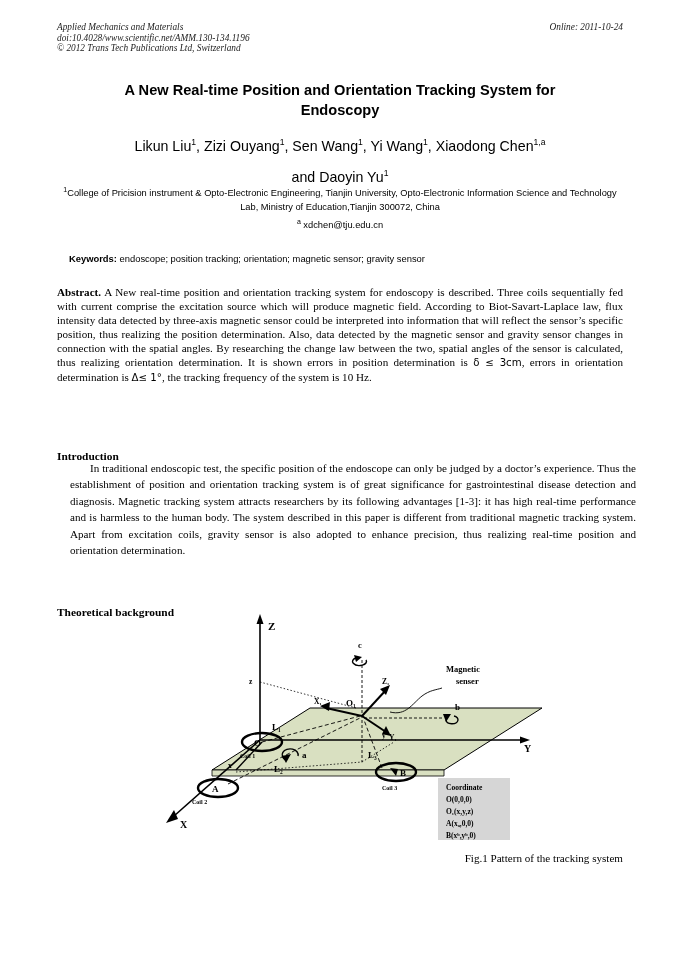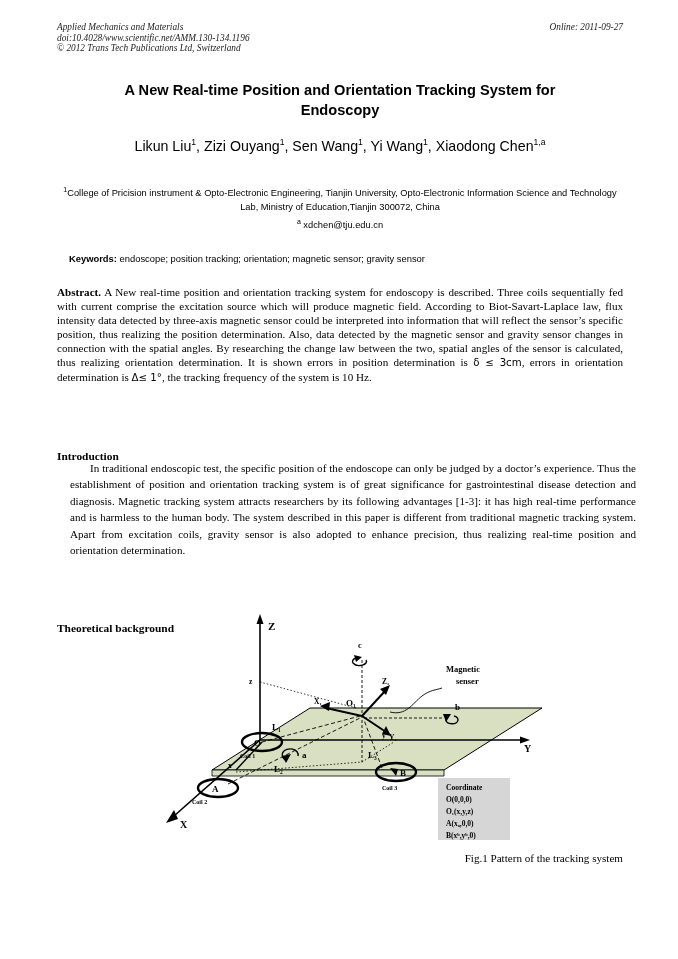--- a/index.html
+++ b/index.html
@@ -92,21 +92,21 @@
 
   
   .h2 {
     position:absolute; left:57px;
     font-family:"Liberation Serif", serif;
     font-weight:bold;
     font-size:11.4px;
     color:#000;
   }
   #intro-heading { top:450px; }
-  #theo-heading  { top:622px; }
+  #theo-heading  { top:606px; }
 
   .body-par {
     position:absolute; left:57px; width:566px;
     font-family:"Liberation Serif", serif;
     font-size:11.1px;
     line-height:16.4px;
     text-align:justify;
     text-indent:20px;
     color:#000;
   }
@@ -124,30 +124,31 @@
   svg text { font-family:"Liberation Serif", serif; }
 </style>
 </head>
 <body>
 
 <div class="page">
 
   <div class="pubhead">
     <div class="row">
       <span>Applied Mechanics and Materials</span>
-      <span class="online">Online: 2011-09-27</span>
+      <span class="online">Online: 2011-10-24</span>
     </div>
     <div>doi:10.4028/www.scientific.net/AMM.130-134.1196</div>
     <div>© 2012 Trans Tech Publications Ltd, Switzerland</div>
   </div>
 
   <div class="title">A New Real-time Position and Orientation Tracking System for Endoscopy</div>
 
   <div class="authors">
     <div id="author-line-1">Likun Liu<sup>1</sup>,  Zizi Ouyang<sup>1</sup>,  Sen Wang<sup>1</sup>,  Yi Wang<sup>1</sup>,  Xiaodong Chen<sup>1,a</sup></div>
+    <div id="author-line-2">and Daoyin Yu<sup>1</sup></div>
   </div>
 
   <div class="affil" id="affiliation"><sup>1</sup>College of Pricision instrument &amp; Opto-Electronic Engineering, Tianjin University, Opto-Electronic Information Science and Technology Lab, Ministry of Education,Tianjin 300072, China</div>
   <div class="email" id="corr-email"><sup>a</sup> xdchen@tju.edu.cn</div>
 
   <div class="keywords">
     <b>Keywords:</b><span> endoscope; position tracking; orientation; magnetic sensor; gravity sensor</span>
   </div>
 
   <div class="abstract">

